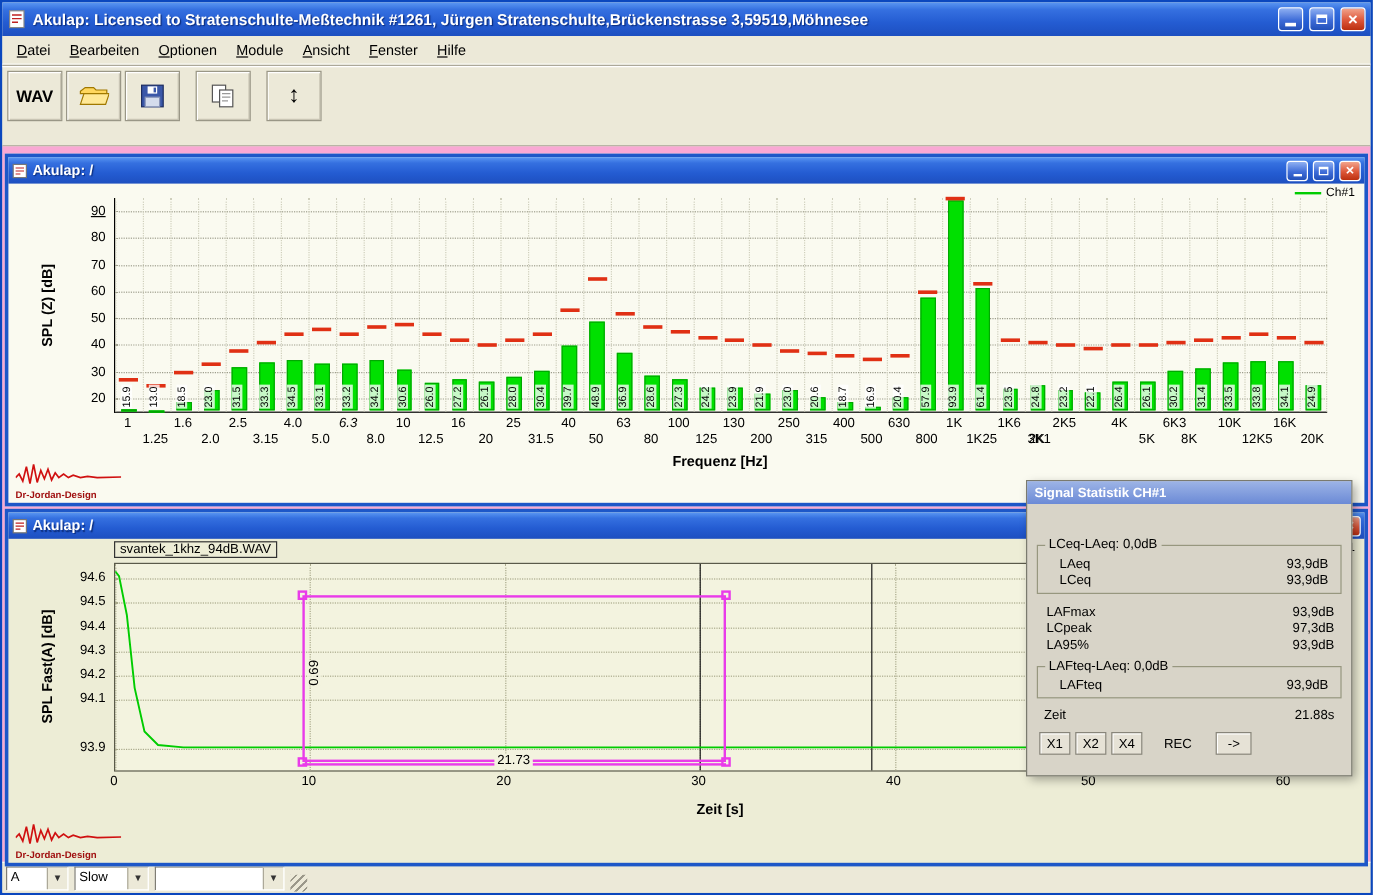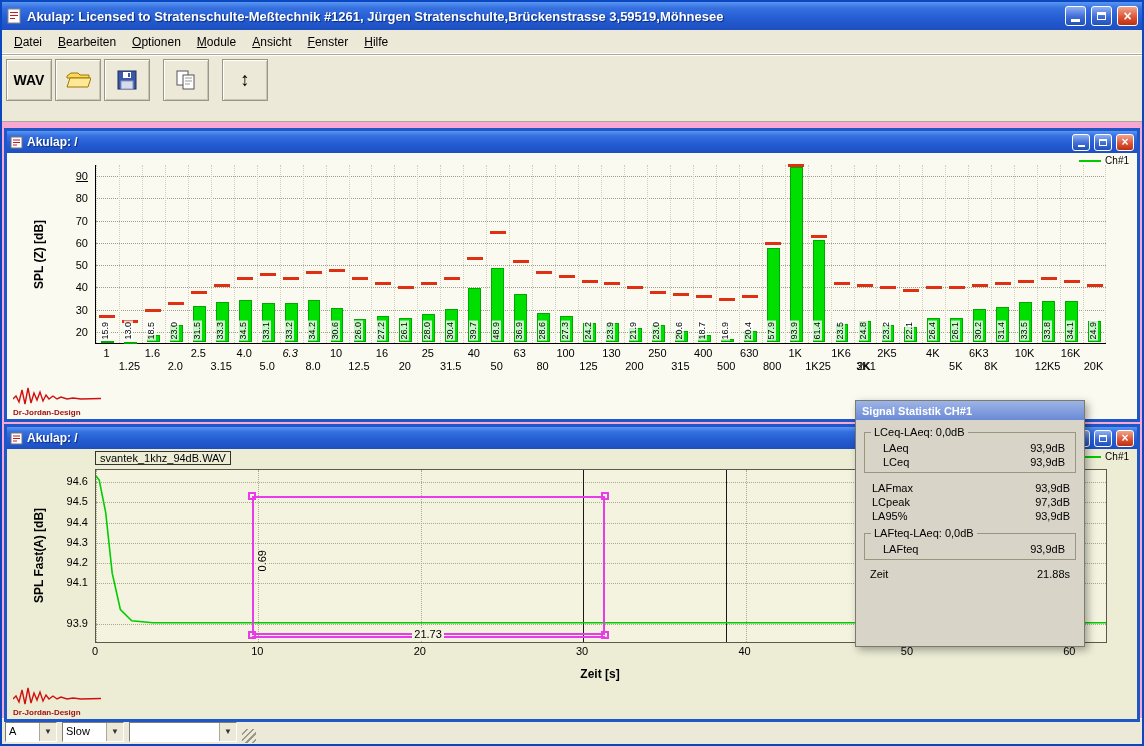--- a/index.html
+++ b/index.html
@@ -89,25 +89,25 @@
   .vgrid2{position:absolute;top:0;bottom:0;border-left:1px dotted #A9A98B;z-index:0;}
   .marker{position:absolute;top:0;bottom:0;width:1px;background:#1A1A1A;z-index:2;}
   .sel-rect{position:absolute;border:2px solid #E93BE9;box-sizing:border-box;z-index:4;}
   .sel-handle{position:absolute;width:8px;height:8px;border:2px solid #E93BE9;box-sizing:border-box;z-index:5;}
   .sel-hlabel{position:absolute;writing-mode:vertical-rl;transform:rotate(180deg);font-size:11px;
     color:#000;z-index:5;background:rgba(243,243,223,0.8);}
   .sel-measure{position:absolute;height:0;border-top:2px solid #E93BE9;z-index:4;}
   .sel-wlabel{position:absolute;font-size:11px;color:#000;background:#F3F3DF;padding:0 2px;z-index:5;}
 
   
-  .statpanel{position:absolute;left:853px;top:278px;width:230px;height:247px;box-sizing:border-box;
+  .statpanel{position:absolute;left:853px;top:278px;width:272px;height:247px;box-sizing:border-box;
     background:#D8D4C8;border:1px solid #7A7A6E;box-shadow:3px 3px 8px rgba(0,0,0,0.35);z-index:99;font-size:11px;}
   .stat-title{height:19px;background:linear-gradient(180deg,#9DB4E6,#6B8AD6);color:#fff;
     font-weight:bold;font-size:11px;display:flex;align-items:center;padding:0 6px;}
-  .stat-body{padding:8px 8px 4px;}
+  .stat-body{padding:8px 8px 4px;margin-top:22px;}
   .sgroup{border:1px solid #97977F;position:relative;margin:4px 0 6px;padding:8px 4px 3px;}
   .sgroup-label{position:absolute;top:-7px;left:6px;background:#D8D4C8;padding:0 3px;}
   .srow{display:flex;justify-content:space-between;padding:1px 6px 1px 14px;}
   #statRows{margin:8px 0 10px;}
   #statRows .srow{padding-left:8px;}
   .zeitrow{display:flex;justify-content:space-between;padding:2px 6px;margin-top:6px;}
   .btnrow{display:flex;align-items:center;gap:4px;margin-top:6px;padding:0 2px;}
   .sbtn{min-width:26px;height:19px;background:#E6E2D6;border:1px solid #88857A;
     box-shadow:inset 1px 1px 0 #fff;font-size:11px;font-family:"Liberation Sans",sans-serif;
     display:flex;align-items:center;justify-content:center;padding:0 4px;}
@@ -459,20 +459,21 @@
             <div class="xlab row2" style="left: 859px;">3K1</div>
             <div class="xlab" style="left: 925.841px;">4K</div>
             <div class="xlab row2" style="left: 948.795px;">5K</div>
             <div class="xlab" style="left: 971.75px;">6K3</div>
             <div class="xlab row2" style="left: 944px; margin-left: 40px;">8K</div>
             <div class="xlab" style="left: 1017.66px;">10K</div>
             <div class="xlab row2" style="left: 1040.61px;">12K5</div>
             <div class="xlab" style="left: 1063.57px;">16K</div>
             <div class="xlab row2" style="left: 1086.52px;">20K</div>
           </div>
+        <div class="xtitle">Frequenz [Hz]</div>
         <div class="logo">
           <svg width="88" height="18">
               <polyline points="0,12 3,9 6,15 9,3 12,17 15,1 18,16 21,6 24,13 27,5 30,14 33,8 36,12 40,9 44,12 48,10 54,12 60,11 68,12 88,11.5" fill="none" stroke="#D01010" stroke-width="1.4"></polyline>
             </svg>
           <div class="logo-text">Dr-Jordan-Design</div>
         </div>
       </div>
     </div>
 
     <div class="child" id="child2">
@@ -594,20 +595,27 @@
               <div class="srow">
                 <span class="sname">LAFteq</span>
                 <span class="sval">93,9dB</span>
               </div>
             </div>
         </div>
         <div class="zeitrow">
           <span>Zeit</span>
           <span>21.88s</span>
         </div>
+        <div class="btnrow" id="statButtons">
+            <button class="sbtn">X1</button>
+            <button class="sbtn">X2</button>
+            <button class="sbtn">X4</button>
+            <span class="rec-label">REC</span>
+            <button class="sbtn arrow">-&gt;</button>
+          </div>
       </div>
     </div>
 
   </div>
 
   <div class="statusbar">
     <div class="combo" style="width:52px;">
       <span class="cval">A</span>
       <span class="carrow">▼</span>
     </div>

